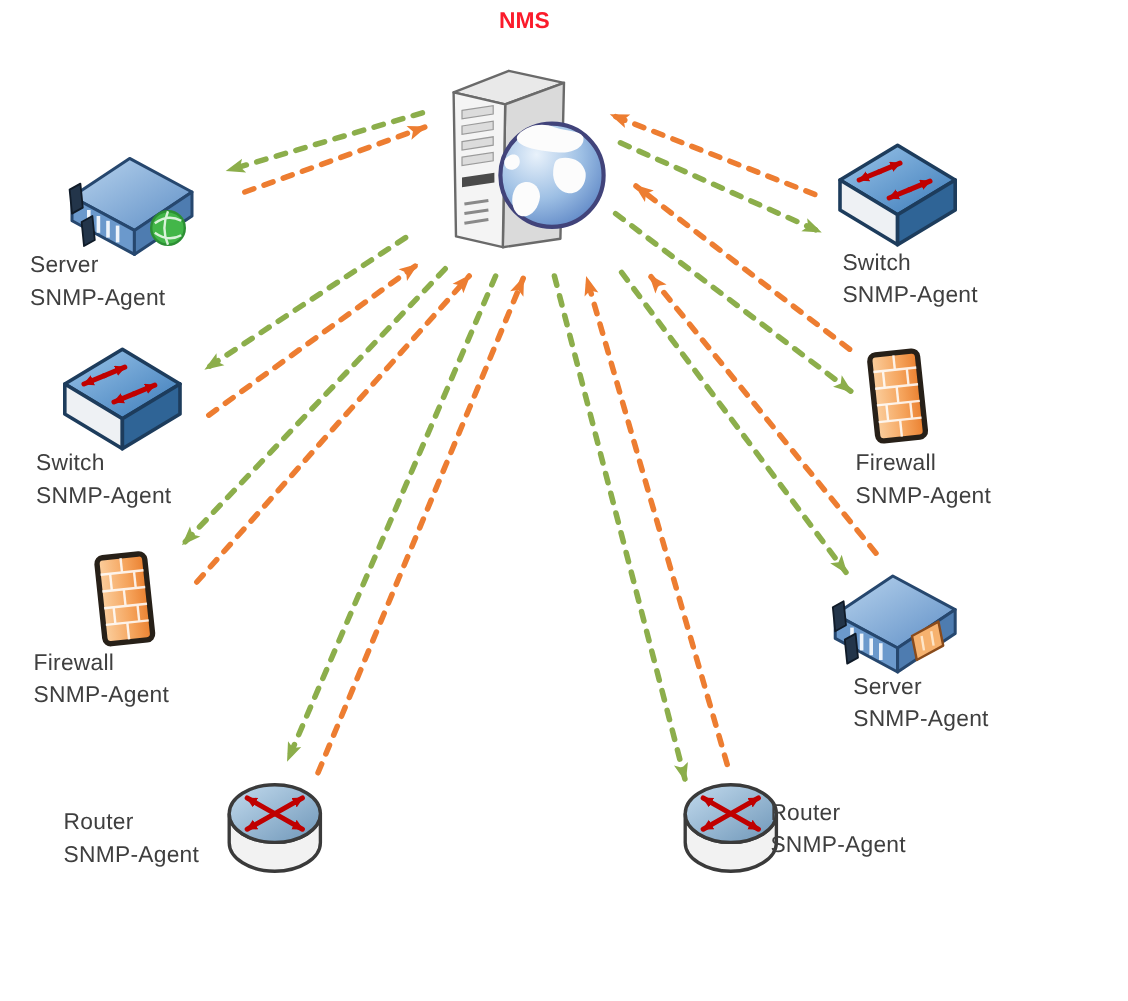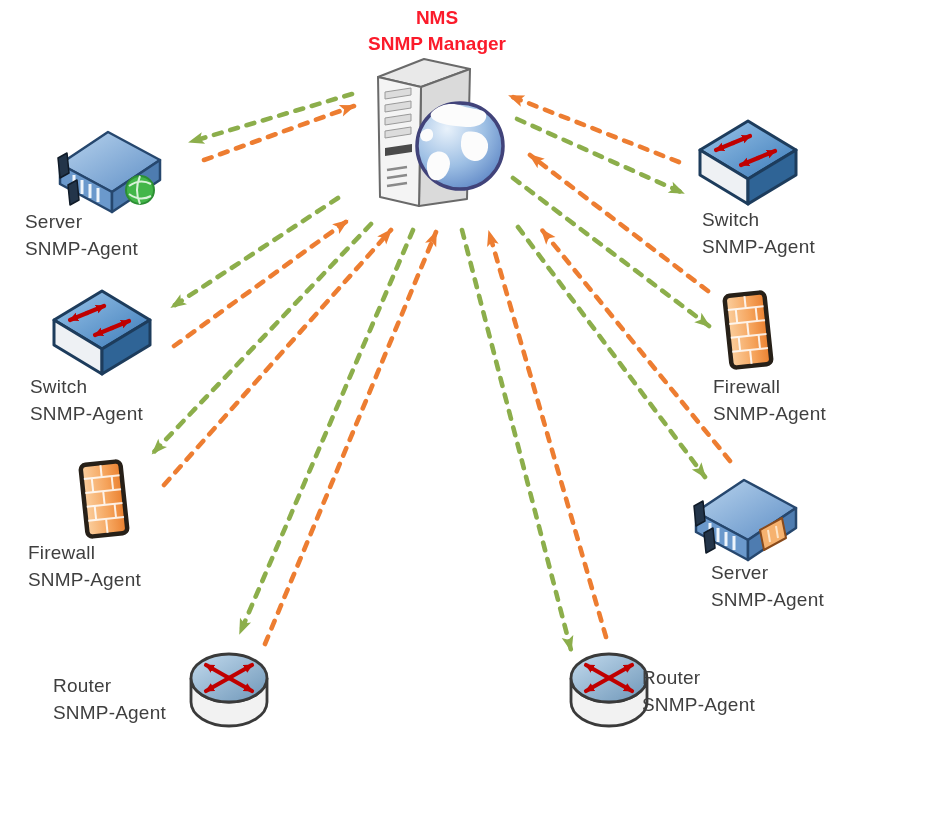--- a/index.html
+++ b/index.html
@@ -222,21 +222,20 @@
         <line class="dev-arrow" x1="40" y1="28" x2="63" y2="15" marker-end="url(#ah-red)"></line>
         <line class="dev-arrow" x1="40" y1="28" x2="17" y2="41" marker-end="url(#ah-red)"></line>
         <line class="dev-arrow" x1="40" y1="28" x2="63" y2="41" marker-end="url(#ah-red)"></line>
         <line class="dev-arrow" x1="40" y1="28" x2="17" y2="15" marker-end="url(#ah-red)"></line>
       </g>
     </g>
   </svg>
 
   <div class="diagram-title">
     <div>NMS</div>
-    <div>SNMP Manager</div>
   </div>
 
   <div class="node-label" style="left:25px;top:208px;width:150px;">
     <div>Server</div>
     <div>SNMP-Agent</div>
   </div>
 
   <div class="node-label" style="left:30px;top:373px;width:150px;">
     <div>Switch</div>
     <div>SNMP-Agent</div>

